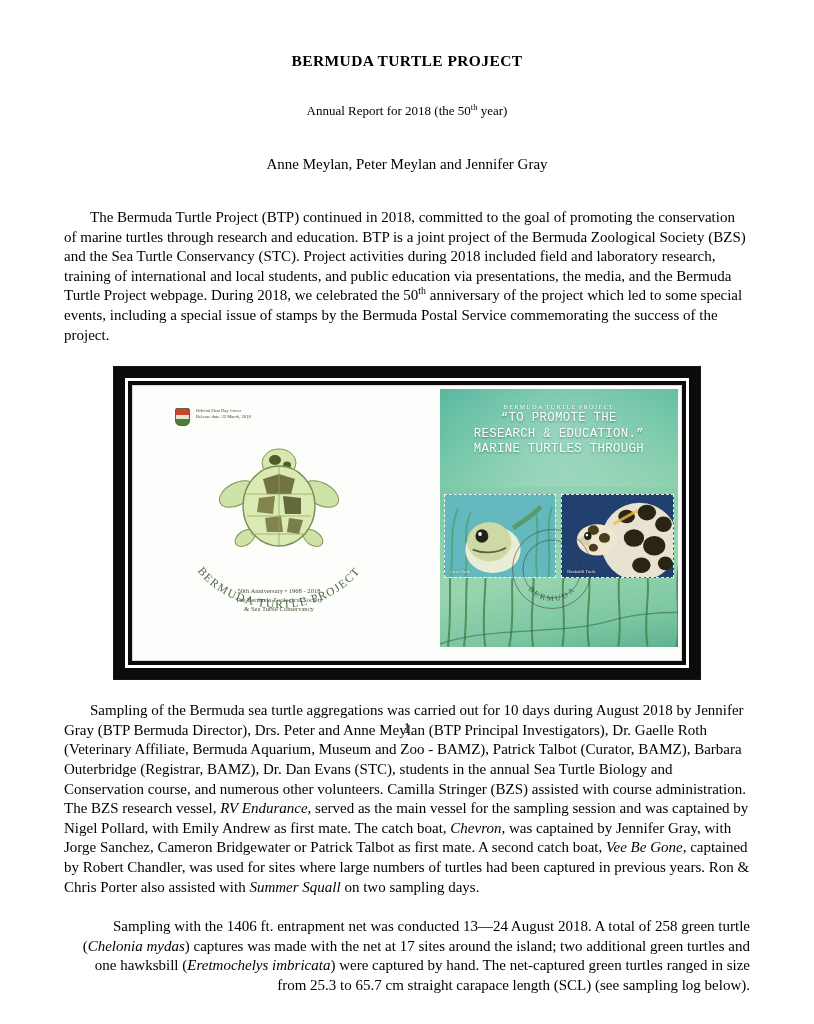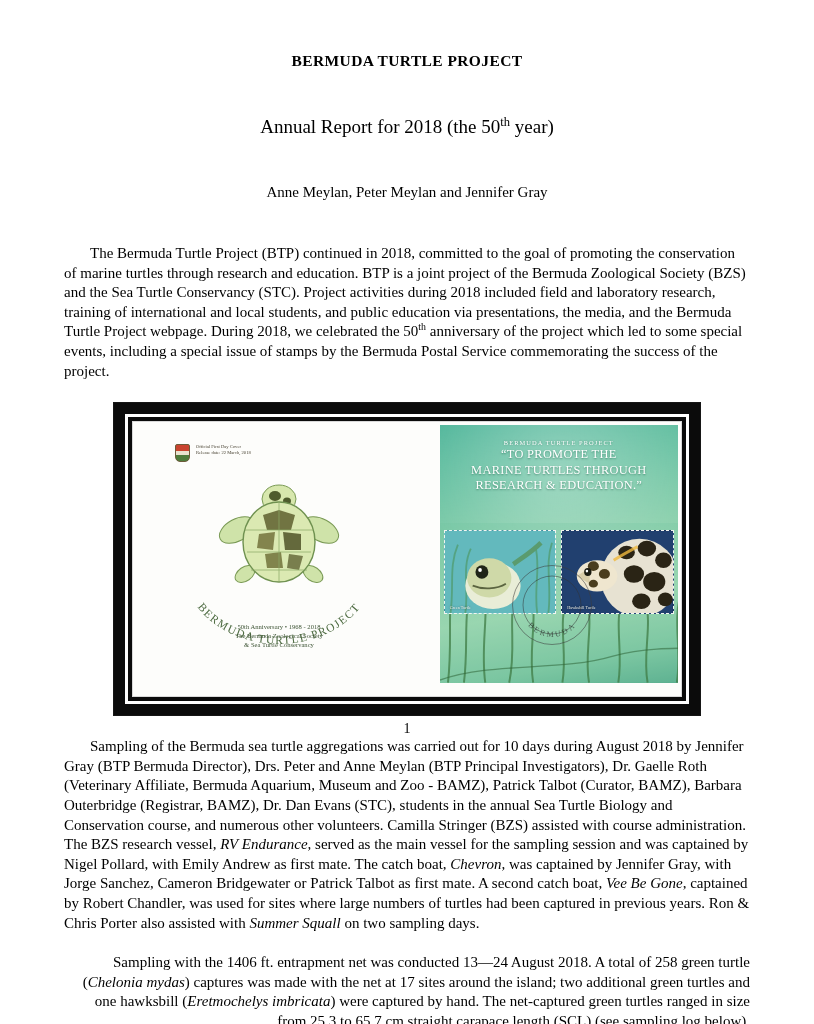--- a/index.html
+++ b/index.html
@@ -28,28 +28,28 @@
   .doc-title {
     text-align: center;
     font-weight: bold;
     font-size: 15.5px;
     letter-spacing: 0.4px;
     margin: 0;
     padding-top: 52px;
   }
   .doc-subtitle {
     text-align: center;
-    font-size: 19px;
-    margin: 17px;
+    font-size: 13px;
+    margin: 4px;
     padding-top: 29px;
   }
   .doc-authors {
     text-align: center;
     font-size: 15px;
-    margin: 16px;
+    margin: 8px;
     padding-top: 29px;
   }
   sup { font-size: 0.66em; vertical-align: super; line-height: 0; }
 
   
   p.body {
     font-size: 15px;
     line-height: 19.6px;
     text-align: left;
     margin: 0;
@@ -173,21 +173,21 @@
     text-shadow: 0 0 2px rgba(0,60,40,0.45);
   }
   .sheet-quote {
     position: absolute;
     top: 22px; left: 6px; right: 6px;
     text-align: center;
     color: #ffffff;
     font-size: 12.4px;
     line-height: 15.4px;
     letter-spacing: 0.3px;
-    font-family: Liberation Serif, serif;
+    font-family: Liberation Mono, monospace;
     text-shadow: 0 1px 2px rgba(0,70,45,0.5);
   }
   .seagrass {
     position: absolute;
     left: 0; right: 0; bottom: 0; height: 62%;
     pointer-events: none;
   }
   .stamps-row {
     position: absolute;
     left: 4px; right: 4px;
@@ -347,22 +347,22 @@
               </div>
             </div>
           </div>
 
           <div class="sheet">
 
             <div class="sheet-title-small">BERMUDA TURTLE PROJECT</div>
 
             <div class="sheet-quote">
               <div>“TO PROMOTE THE</div>
+              <div>RESEARCH &amp; EDUCATION.”</div>
               <div>MARINE TURTLES THROUGH</div>
-              <div>RESEARCH &amp; EDUCATION.”</div>
             </div>
 
             <svg class="seagrass" viewBox="0 0 260 120" preserveAspectRatio="none">
               <rect x="0" y="0" width="260" height="120" fill="#6fc49f" opacity="0.25"></rect>
               <g stroke="#3f7c45" stroke-width="1.5" fill="none" opacity="0.75">
                 <path d="M6,120 C10,84 4,62 12,34"></path>
                 <path d="M18,120 C22,88 16,66 26,44"></path>
                 <path d="M34,120 C30,90 38,66 32,42"></path>
                 <path d="M52,120 C58,92 50,70 58,48"></path>
                 <path d="M70,120 C66,94 74,72 68,52"></path>

